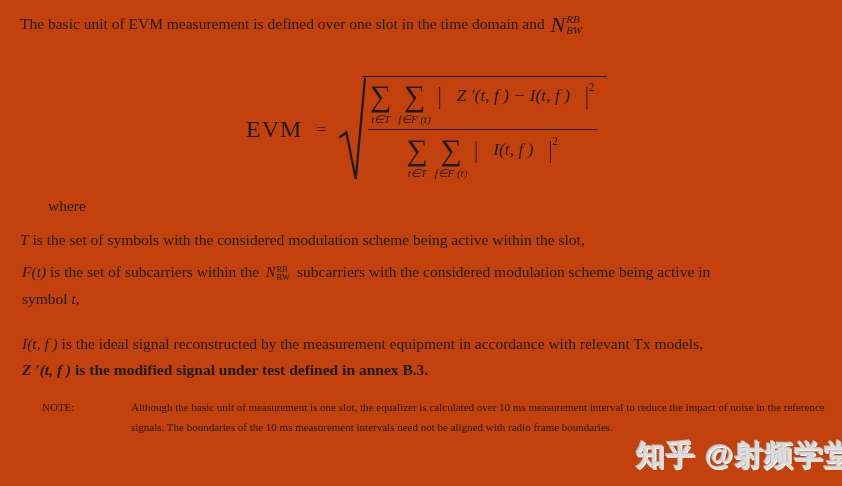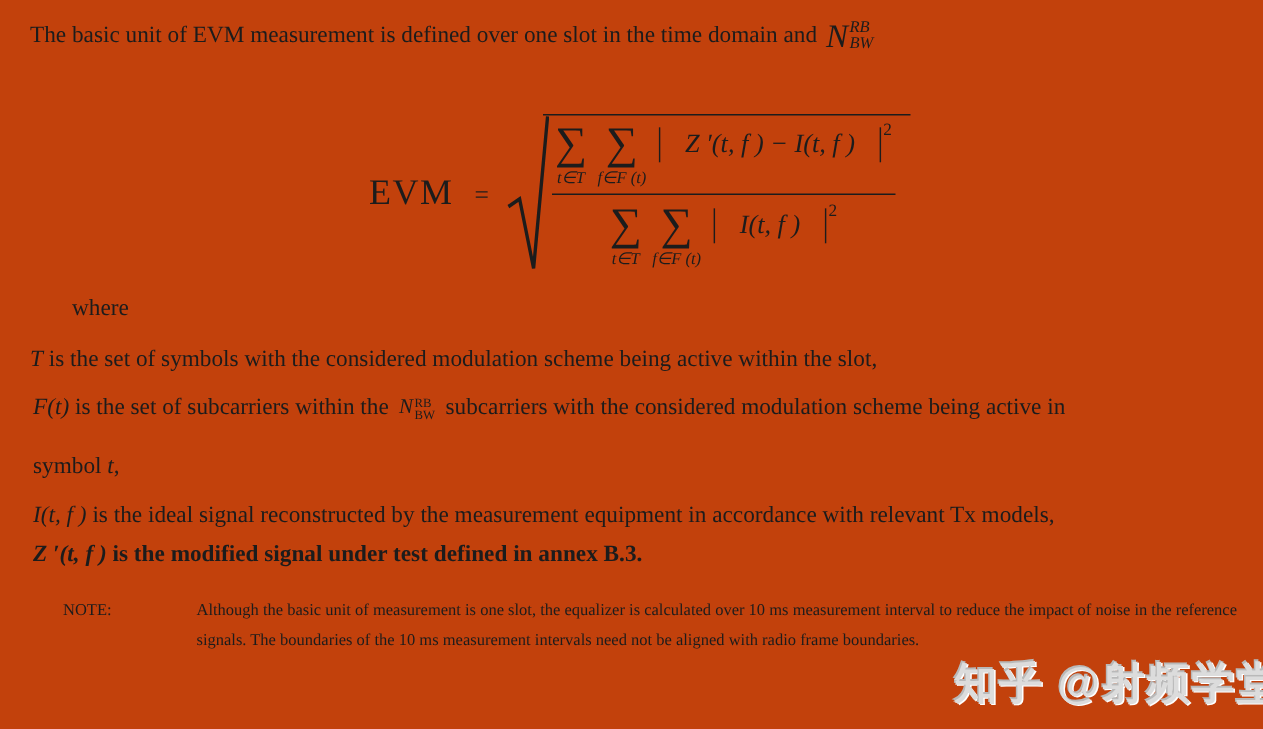--- a/index.html
+++ b/index.html
@@ -47,21 +47,21 @@
   .absgrp { display: inline-flex; align-items: center; margin-top: 4px; font-size: 17.5px; white-space: nowrap; }
   .absgrp .expr { font-style: italic; padding: 0 15px; }
   .absgrp .bar { font-style: normal; font-size: 19px; display: inline-block; transform: scaleY(1.35); line-height: 1; }
   .absgrp .exp { font-size: 11.5px; font-style: normal; align-self: flex-start; position: relative; top: -4px; }
 
   
   .where { position: absolute; left: 20px; top: 193px; margin-left: 28px; }
   .def-t { position: absolute; left: 20px; top: 227px; white-space: nowrap; }
   .def-f { position: absolute; left: 22px; top: 258px; }
   .def-f .l1 { line-height: 28px; white-space: nowrap; }
-  .def-f .l2 { line-height: 22px; margin-top: 14px; }
+  .def-f .l2 { line-height: 22px; margin-top: 2px; }
   .def-i { position: absolute; left: 22px; top: 331px; white-space: nowrap; }
   .def-z { position: absolute; left: 22px; top: 357px; white-space: nowrap; font-weight: bold; }
 
   
   .note { position: absolute; left: 42px; top: 398px; display: flex; font-size: 11px; line-height: 19.5px; }
   .note .label { min-width: 73px; }
   .note .body { width: 700px; margin-left: 16px; }
 
   
   .watermark {

